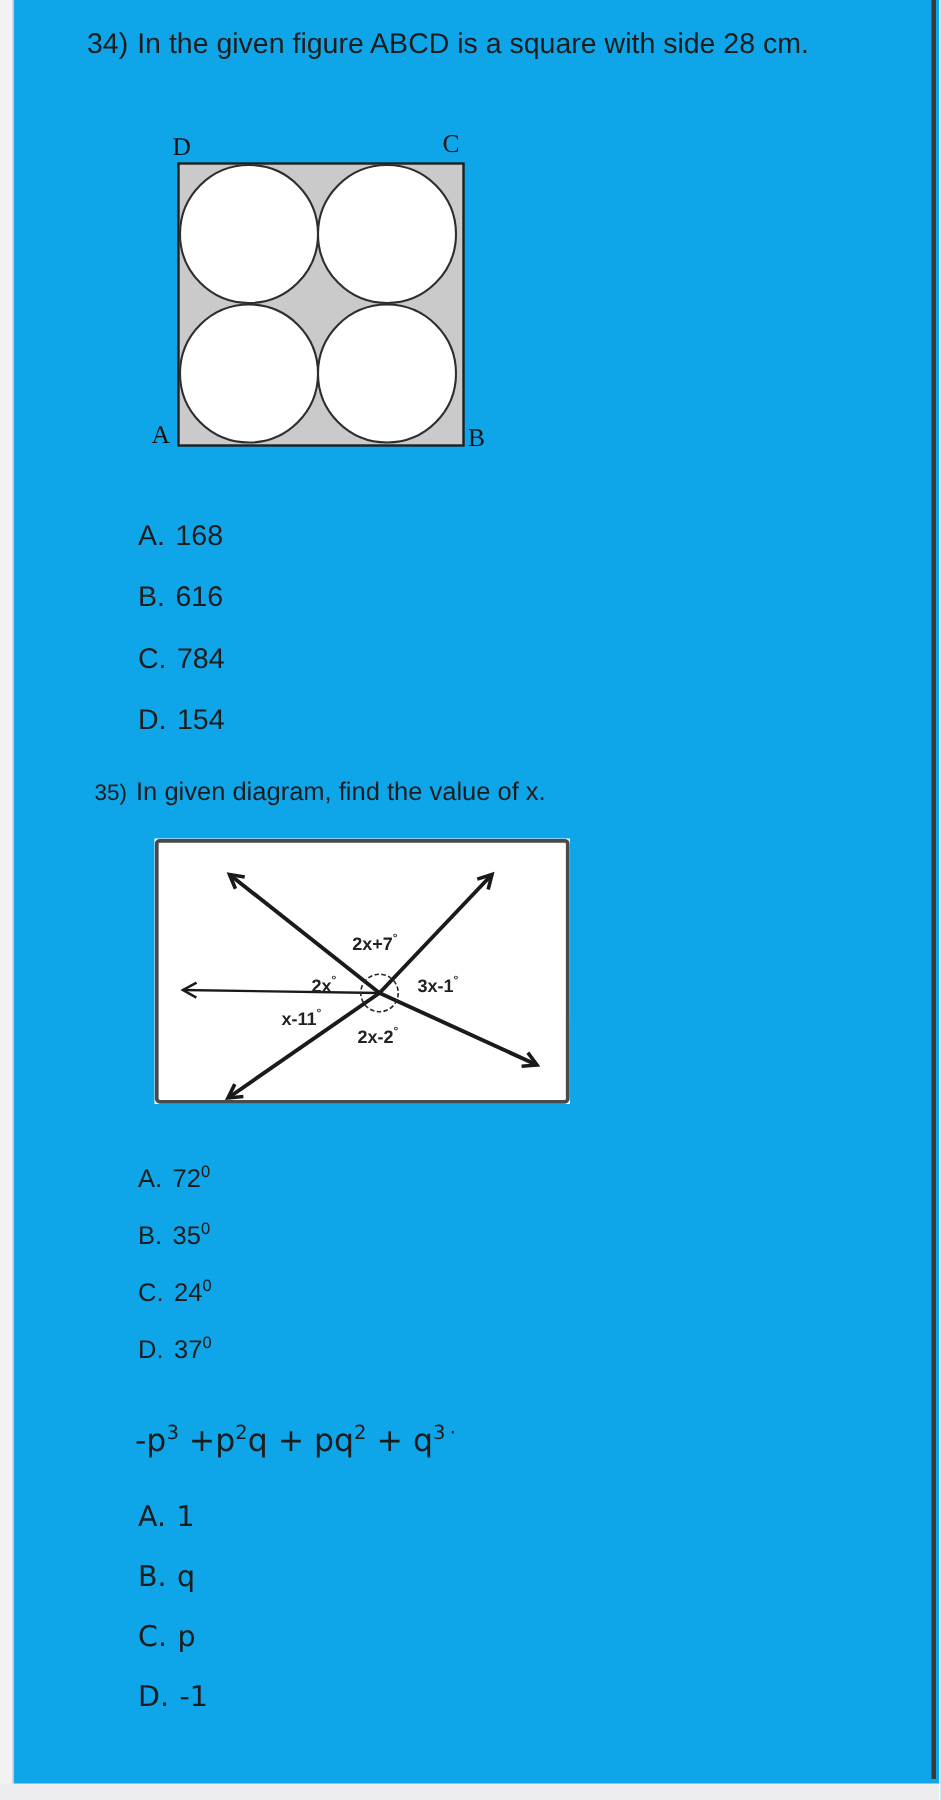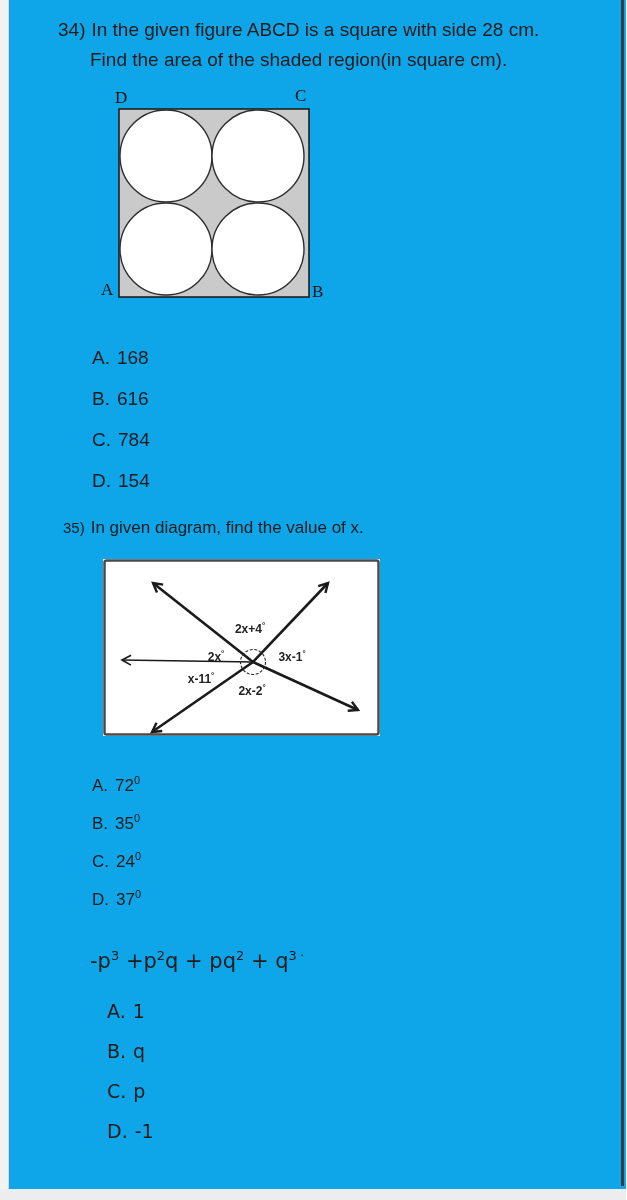--- a/index.html
+++ b/index.html
@@ -51,34 +51,33 @@
 
   
   .q36-text { position:absolute; left:60px; top:920px; width:550px;
     font-family:"DejaVu Sans", sans-serif; font-size:21px; line-height:28px; }
   .q36-text .qnum { font-size:17.5px; letter-spacing:0.5px; }
   .q36-line2 { margin-left:30px; margin-top:22px; }
   .q36-text sup, .q36-line2 sup { font-size:13px; line-height:0; }
   .keep-spaces { white-space:pre-wrap; }
   .expr-dot { font-size:13px; vertical-align:8px; margin-left:3px; }
 
-  .q36-options { left:92px; top:1000px; font-family:"DejaVu Sans", sans-serif; font-size:19px;margin-left:15px; }
+  .q36-options { left:92px; top:1000px; font-family:"DejaVu Sans", sans-serif; font-size:19px; }
   .q36-options .opt-row { margin-bottom:17px; line-height:23px; }
 </style>
 </head>
 <body>
 
 <div class="page">
   <div class="left-strip"></div>
   <div class="right-line"></div>
   <div class="bottom-strip"></div>
 
   <div class="q34-text">
     <div><span class="qnum">34)</span><span>In the given figure ABCD is a square with side 28 cm.</span></div>
-    <div class="q34-line2">Find the area of the shaded region(in square cm).</div>
   </div>
 
   <div class="fig34">
     <span class="corner d">D</span>
     <span class="corner c">C</span>
     <span class="corner a">A</span>
     <span class="corner b">B</span>
     <svg width="192" height="190" viewBox="0 0 192 190">
       <rect x="1" y="1" width="190" height="188" stroke="#1f1f1f" stroke-width="1.6" fill="#cacaca"></rect>
       <circle cx="48" cy="48" r="46" stroke="#2e2e2e" stroke-width="1.4" fill="#ffffff"></circle>
@@ -110,21 +109,21 @@
         </marker>
       </defs>
       <rect x="1.5" y="1.5" width="274" height="174" fill="none" stroke="#4a4a4a" stroke-width="2.5" rx="2"></rect>
       <line x1="150" y1="103" x2="50" y2="24" stroke="#1a1a1a" stroke-width="2.6" marker-end="url(#arrowT)"></line>
       <line x1="150" y1="103" x2="225" y2="24" stroke="#1a1a1a" stroke-width="2.6" marker-end="url(#arrowT)"></line>
       <line x1="150" y1="103" x2="19" y2="101" stroke="#1a1a1a" stroke-width="1.6" marker-end="url(#arrowS)"></line>
       <line x1="150" y1="103" x2="49" y2="173" stroke="#1a1a1a" stroke-width="2.6" marker-end="url(#arrowT)"></line>
       <line x1="150" y1="103" x2="255" y2="151" stroke="#1a1a1a" stroke-width="2.6" marker-end="url(#arrowT)"></line>
       <circle cx="150" cy="103" r="12.5" fill="none" stroke="#2b2b2b" stroke-width="1.1" stroke-dasharray="3,1.6"></circle>
     </svg>
-    <span class="angle-label lbl0"><span>2x+4</span><sup>°</sup></span>
+    <span class="angle-label lbl0"><span>2x+7</span><sup>°</sup></span>
     <span class="angle-label lbl1"><span>2x</span><sup>°</sup></span>
     <span class="angle-label lbl2"><span>x-11</span><sup>°</sup></span>
     <span class="angle-label lbl3"><span>3x-1</span><sup>°</sup></span>
     <span class="angle-label lbl4"><span>2x-2</span><sup>°</sup></span>
   </div>
 
   <div class="options q35-options">
     <div class="opt-row"><span class="opt-label">A.</span><span>72</span><span class="opt-sup">0</span></div>
     <div class="opt-row"><span class="opt-label">B.</span><span>35</span><span class="opt-sup">0</span></div>
     <div class="opt-row"><span class="opt-label">C.</span><span>24</span><span class="opt-sup">0</span></div>

